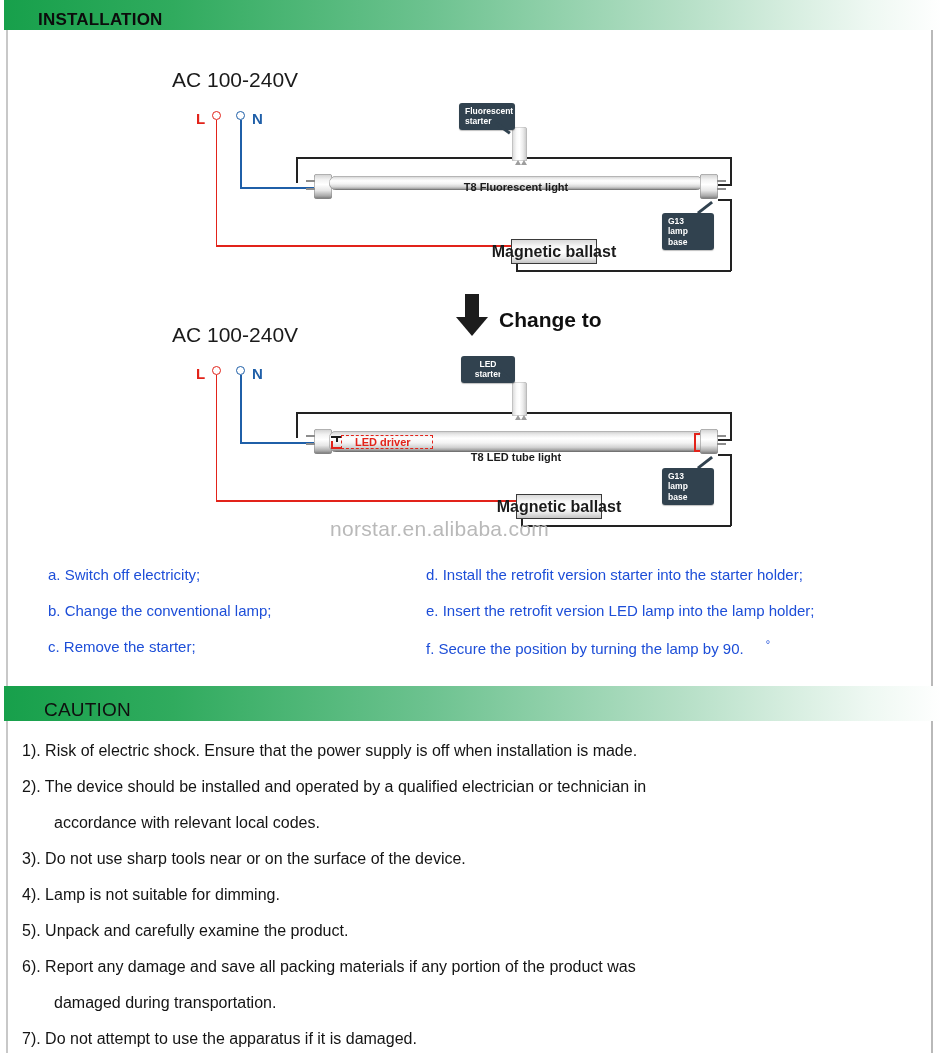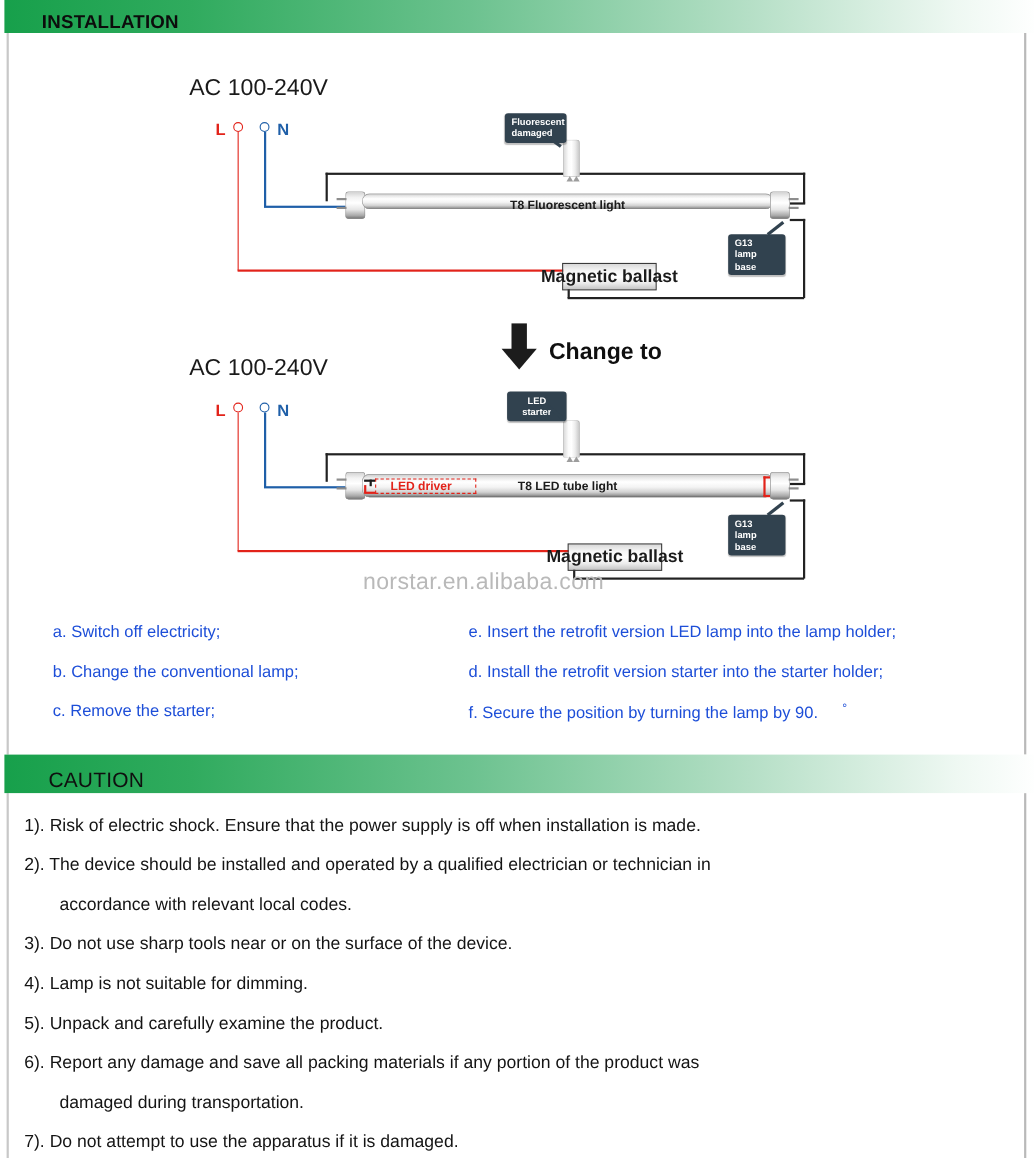--- a/index.html
+++ b/index.html
@@ -318,21 +318,21 @@
     <div class="wire black-h" style="left:718px; top:159px; width:14px;"></div>
     <div class="wire black-v" style="left:730px; top:159px; height:72px;"></div>
     <div class="wire black-h" style="left:516px; top:230px; width:215px;"></div>
     <div class="wire black-v" style="left:516px; top:213px; height:18px;"></div>
 
     <div class="starter-body" style="left:512px; top:87px; width:15px; height:34px;"></div>
     <div class="starter-pin" style="left:515px; top:120px;"></div>
     <div class="starter-pin" style="left:521px; top:120px;"></div>
 
     <div class="callout" style="left:459px; top:63px; width:44px;">Fluorescent
-damaged</div>
+starter</div>
     <div class="callout-leader" style="left:497px; top:82px; width:17px; height:3px; transform:rotate(36deg);"></div>
 
     <div class="endcap" style="left:314px; top:134px; width:18px; height:25px;"></div>
     <div class="pin" style="left:306px; top:140px; width:9px;"></div>
     <div class="pin" style="left:306px; top:148px; width:9px;"></div>
 
     <div class="tube" style="left:329px; top:136px; width:374px; height:14px;">
       <span class="tube-label" style="top:5px;">T8 Fluorescent light</span>
     </div>
 
@@ -386,21 +386,21 @@
     <div class="starter-pin" style="left:521px; top:120px;"></div>
 
     <div class="callout" style="left:461px; top:61px; width:42px; text-align:center;">LED starter</div>
     <div class="callout-leader" style="left:499px; top:73px; width:17px; height:3px; transform:rotate(40deg);"></div>
 
     <div class="endcap" style="left:314px; top:134px; width:18px; height:25px;"></div>
     <div class="pin" style="left:306px; top:140px; width:9px;"></div>
     <div class="pin" style="left:306px; top:148px; width:9px;"></div>
 
     <div class="tube" style="left:329px; top:136px; width:374px; height:21px;">
-      <span class="tube-label" style="top:5px;">T8 LED tube light</span>
+      <span class="tube-label" style="top:20px;">T8 LED tube light</span>
     </div>
 
     <div class="led-driver-box" style="left:341px; top:140px; width:92px; height:14px;"></div>
     <span class="led-driver-label" style="left:355px; top:141px;">LED driver</span>
     <div class="wire black-h" style="left:331px; top:141px; width:10px; background:#1c1c1c;"></div>
     <div class="wire black-v" style="left:336px; top:141px; height:6px;  background:#1c1c1c;"></div>
     <div class="wire red-h" style="left:331px; top:152px; width:10px;"></div>
     <div class="wire red-v" style="left:331px; top:146px; height:7px;"></div>
 
     <div class="wire red-v" style="left:694px; top:138px; height:18px;"></div>
@@ -422,22 +422,22 @@
 
   <div id="watermark">norstar.en.alibaba.com</div>
 
   <div id="steps">
     <div class="step-col left">
       <div class="step-line">a. Switch off electricity;</div>
       <div class="step-line">b. Change the conventional lamp;</div>
       <div class="step-line">c. Remove the starter;</div>
     </div>
     <div class="step-col right">
+      <div class="step-line">d. Install the retrofit version starter into the starter holder;</div>
       <div class="step-line">e. Insert the retrofit version LED lamp into the lamp holder;</div>
-      <div class="step-line">d. Install the retrofit version starter into the starter holder;</div>
       <div class="step-line"><span>f. Secure the position by turning the lamp by 90.</span><span class="degree-mark">°</span></div>
     </div>
   </div>
 
   <div class="section-header" id="caution-header">
     <span class="section-title">CAUTION</span>
   </div>
 
   <div id="caution-list">
     <div class="caution-line">1). Risk of electric shock. Ensure that the power supply is off when installation is made.</div>

